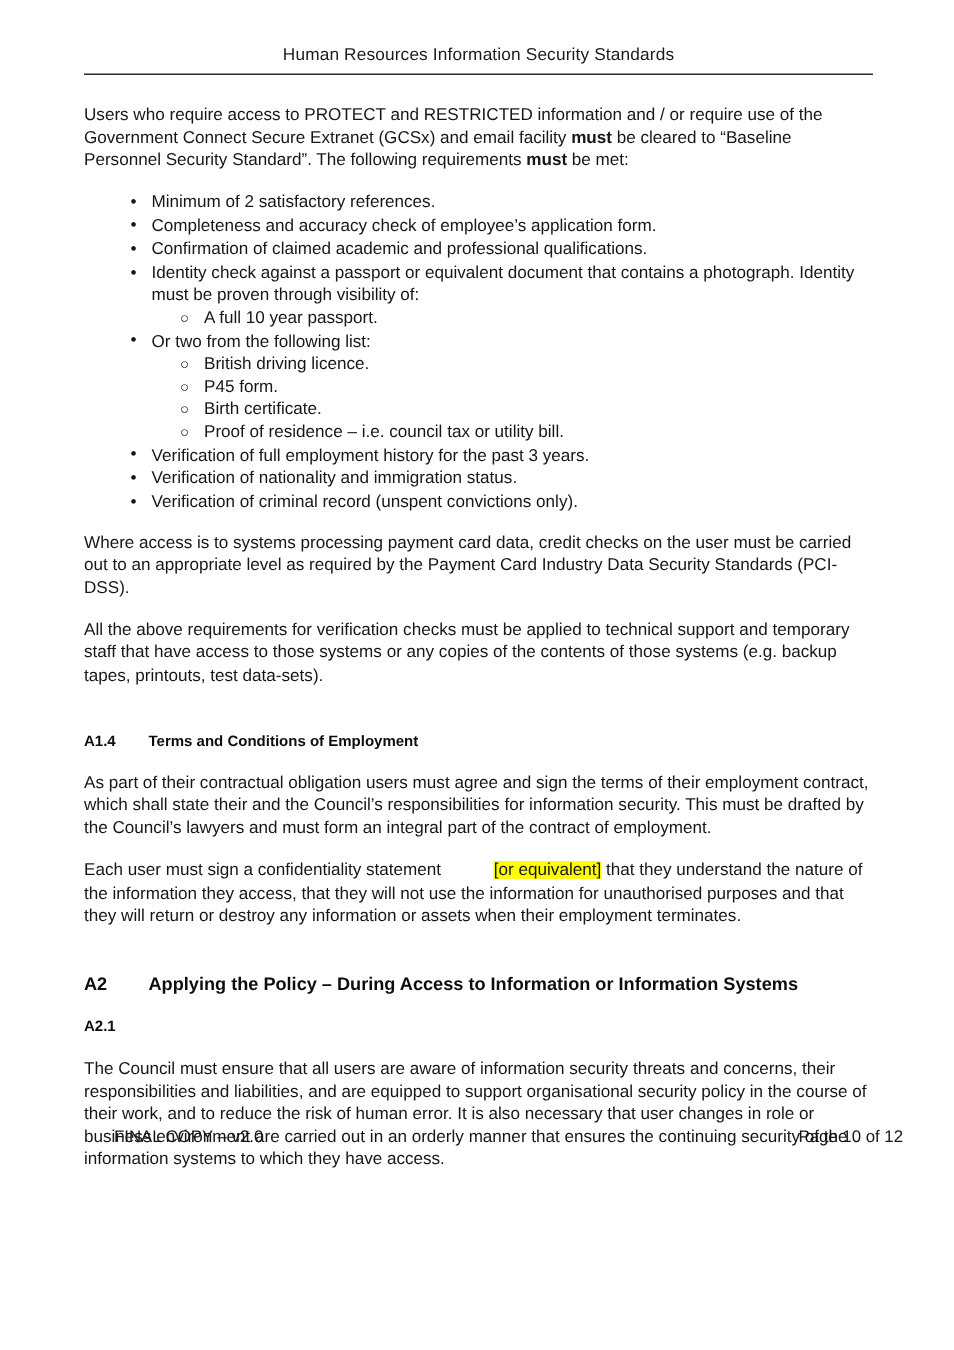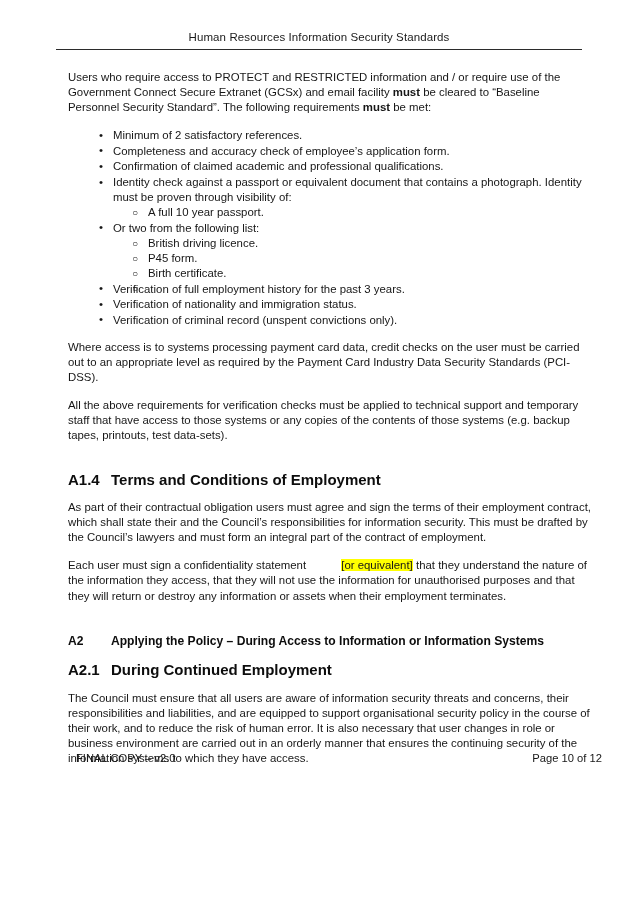--- a/index.html
+++ b/index.html
@@ -36,21 +36,21 @@
   }
   .header-rule {
     margin-top: 4px;
     border-top: 1.6px solid #2b2b2b;
     width: 100%;
     height: 0;
   }
   
   .content {
     position: absolute;
-    left: 68px;
+    left: 56px;
     top: 70px;
     width: 526px;
   }
   p.para {
     margin: 0 0 13px 0;
     font-size: 11.4px;
     line-height: 15.1px;
     color: #161616;
     text-align: left;
   }
@@ -98,21 +98,21 @@
     top: 0px;
     font-size: 10px;
     line-height: 15.1px;
   }
   .sub-wrap { margin-top: 0px; }
   
   .heading {
     display: flex;
     margin: 0 0 13px 0;
     font-weight: bold;
-    font-size: 15px;
+    font-size: 10px;
     line-height: 15.5px;
     color: #0d0d0d;
   }
   .heading .num {
     width: 43px;
     flex: 0 0 43px;
   }
   .heading.major {
     font-size: 12.1px;
   }
@@ -185,20 +185,21 @@
           <li>
             <span class="b-mark2">○</span>
             <span>P45 form.</span>
           </li>
           <li>
             <span class="b-mark2">○</span>
             <span>Birth certificate.</span>
           </li>
           <li>
             <span class="b-mark2">○</span>
+            <span>Proof of residence – i.e. council tax or utility bill.</span>
           </li>
         </ul>
       </li>
 
       <li>
         <span class="b-mark">•</span>
         <span>Verification of full employment history for the past 3 years.</span>
       </li>
 
       <li>
@@ -231,21 +232,20 @@
 
     <div class="sp-before-h2"></div>
 
     <div class="heading major">
       <span class="num">A2</span>
       <span>Applying the Policy – During Access to Information or Information Systems</span>
     </div>
 
     <div class="heading">
       <span class="num">A2.1</span>
-      <span>During Continued Employment</span>
     </div>
 
     <p class="para">The Council must ensure that all users are aware of information security threats and concerns, their responsibilities and liabilities, and are equipped to support organisational security policy in the course of their work, and to reduce the risk of human error.  It is also necessary that user changes in role or business environment are carried out in an orderly manner that ensures the continuing security of the information systems to which they have access.</p>
 
   </div>
 
   <div class="footer">
     <span>FINAL COPY – v2.0</span>
     <span>Page 10 of 12</span>
   </div>

